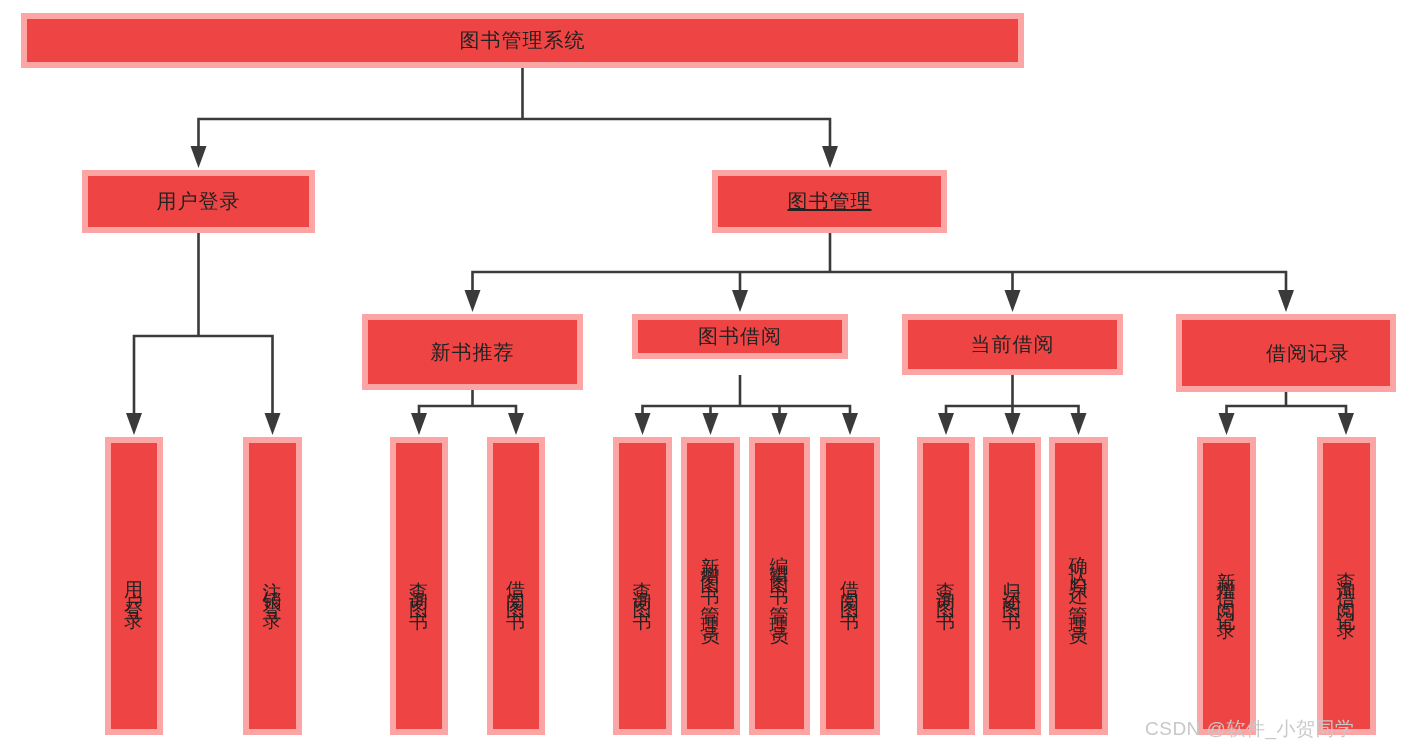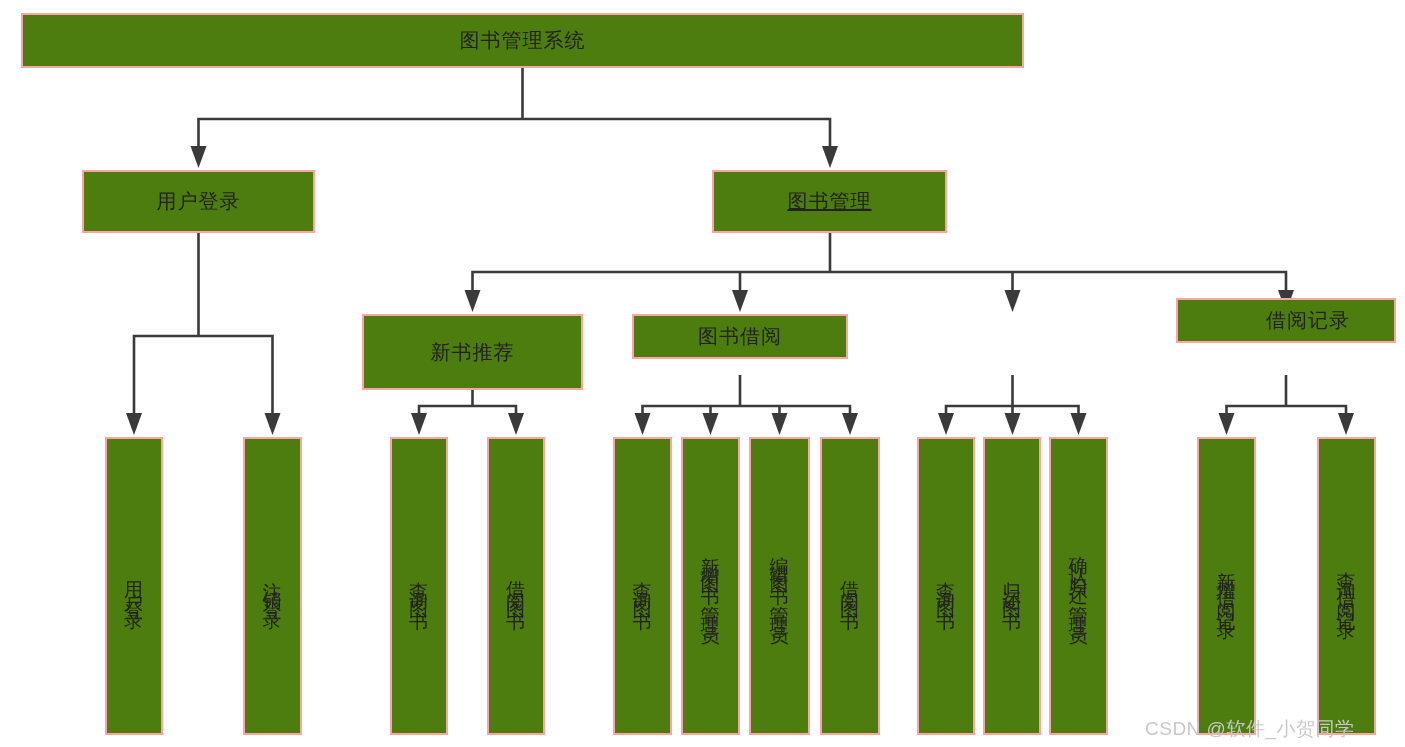--- a/index.html
+++ b/index.html
@@ -10,22 +10,22 @@
     background: #ffffff;
     font-family: "Liberation Sans", "DejaVu Sans", sans-serif;
     overflow: hidden;
   }
   .wires { position: absolute; left: 0; top: 0; width: 1405px; height: 747px; }
   .wires path { stroke: #3a3a3a; stroke-width: 2.6; fill: none; }
   .wires polygon { fill: #3a3a3a; stroke: none; }
   .box {
     position: absolute;
     box-sizing: border-box;
-    background: #4d7c0f;
-    border: 2px solid #fca5a5;
+    background: #ef4444;
+    border: 6px solid #fca5a5;
     display: flex;
     align-items: center;
     justify-content: center;
     color: #222222;
   }
   .h-box { font-size: 20px; letter-spacing: 1px; }
   .v-box {
     font-size: 19px;
     line-height: 1;
     writing-mode: vertical-rl;
@@ -98,21 +98,22 @@
     </g>
   </svg>
 
   <div class="box h-box" style="left:21px; top:13px; width:1003px; height:55px;">图书管理系统</div>
 
   <div class="box h-box" style="left:82px; top:170px; width:233px; height:63px;">用户登录</div>
   <div class="box h-box" style="left:712px; top:170px; width:235px; height:63px;text-decoration:underline;">图书管理</div>
 
   <div class="box h-box" style="left:362px; top:314px; width:221px; height:76px;">新书推荐</div>
   <div class="box h-box" style="left:632px; top:314px; width:216px; height:45px;">图书借阅</div>
-  <div class="box h-box" style="left:1176px; top:298px; width:220px; height:45px;padding-left:44px;">借阅记录</div>
+  <div class="box h-box" style="left:902px; top:314px; width:221px; height:61px;">当前借阅</div>
+  <div class="box h-box" style="left:1176px; top:314px; width:220px; height:78px;padding-left:44px;">借阅记录</div>
 
   <div class="box v-box" style="left:105px; top:437px; width:58px; height:298px;">用户登录</div>
   <div class="box v-box" style="left:243px; top:437px; width:59px; height:298px;">注销登录</div>
 
   <div class="box v-box" style="left:390px; top:437px; width:58px; height:298px;">查询图书</div>
   <div class="box v-box" style="left:487px; top:437px; width:58px; height:298px;">借阅图书</div>
 
   <div class="box v-box" style="left:613px; top:437px; width:59px; height:298px;">查询图书</div>
   <div class="box v-box" style="left:681px; top:437px; width:59px; height:298px;">新增图书（管理员）</div>
   <div class="box v-box" style="left:749px; top:437px; width:61px; height:298px;">编辑图书（管理员）</div>

